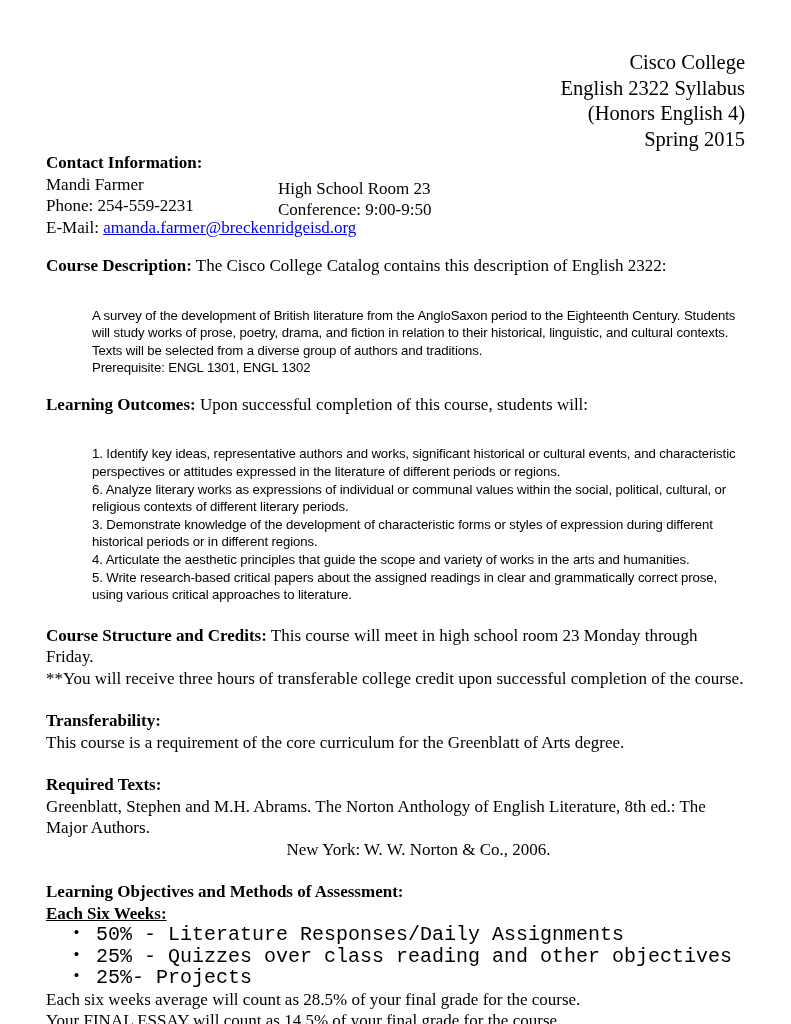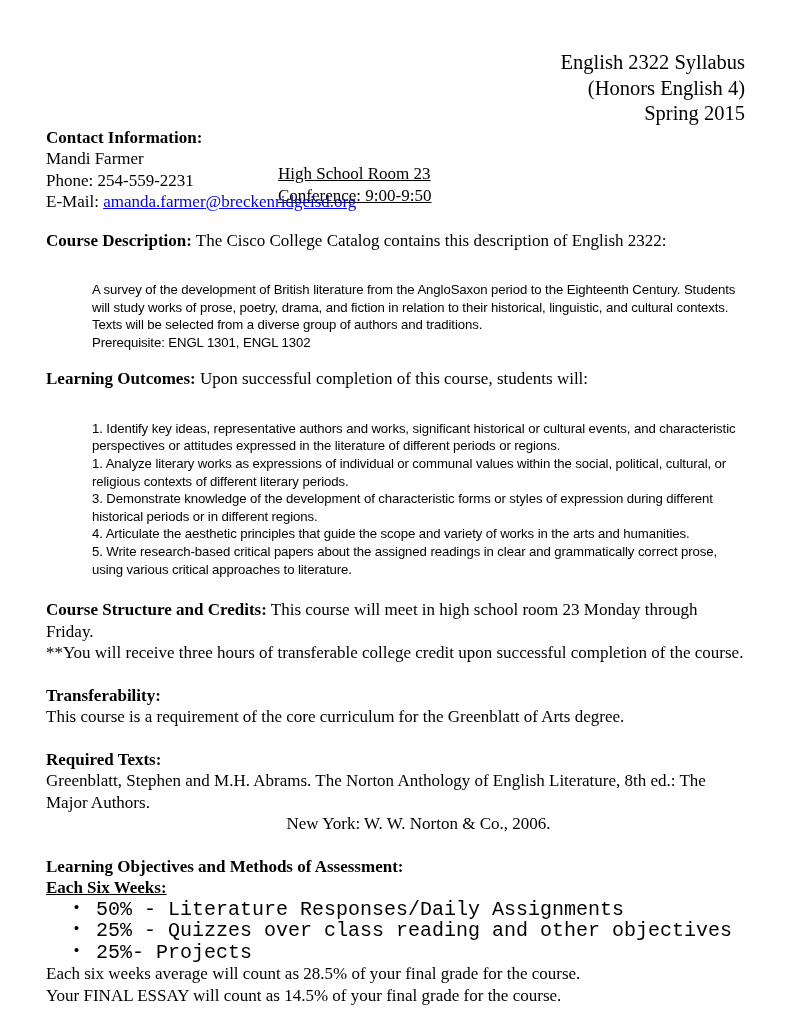--- a/index.html
+++ b/index.html
@@ -54,22 +54,21 @@
   
   .contact-row {
     font-size: 17px;
     line-height: 21.5px;
     position: relative;
     height: 21.5px;
   }
   .contact-col2 {
     position: absolute;
     left: 232px;
-    top: 15px;
-    text-decoration: underline;
+    top: 4px;
   }
   a.email-link {
     color: #0000ee;
     text-decoration: underline;
     text-align: center;
   }
 
   
   .small-block {
     font-family: "Liberation Sans", sans-serif;
@@ -109,20 +108,21 @@
     margin-left: 46px;
     text-align: center;
   }
 </style>
 </head>
 <body>
 
 <div class="page">
 
   <div class="doc-header">
+    <div>Cisco College</div>
     <div>English 2322 Syllabus</div>
     <div>(Honors English 4)</div>
     <div>Spring 2015</div>
   </div>
 
   <div class="section">
     <div class="body-line bold">Contact Information:</div>
 
     <div class="contact-row">
       <span>Mandi Farmer</span>
@@ -152,21 +152,21 @@
   </div>
 
   <div class="gap-md"></div>
 
   <div class="section">
     <div class="body-line">
       <span class="bold">Learning Outcomes:</span><span> Upon successful completion of this course, students will:</span>
     </div>
     <div class="small-block">
       <p>1. Identify key ideas, representative authors and works, significant historical or cultural events, and characteristic perspectives or attitudes expressed in the literature of different periods or regions.</p>
-      <p>1. Analyze literary works as expressions of individual or communal values within the social, political, cultural, or religious contexts of different literary periods.</p>
+      <p>6. Analyze literary works as expressions of individual or communal values within the social, political, cultural, or religious contexts of different literary periods.</p>
       <p>3. Demonstrate knowledge of the development of characteristic forms or styles of expression during different historical periods or in different regions.</p>
       <p>4. Articulate the aesthetic principles that guide the scope and variety of works in the arts and humanities.</p>
       <p>5. Write research-based critical papers about the assigned readings in clear and grammatically correct prose, using various critical approaches to literature.</p>
     </div>
   </div>
 
   <div class="gap-lg"></div>
 
   <div class="section">
     <div class="body-line">

